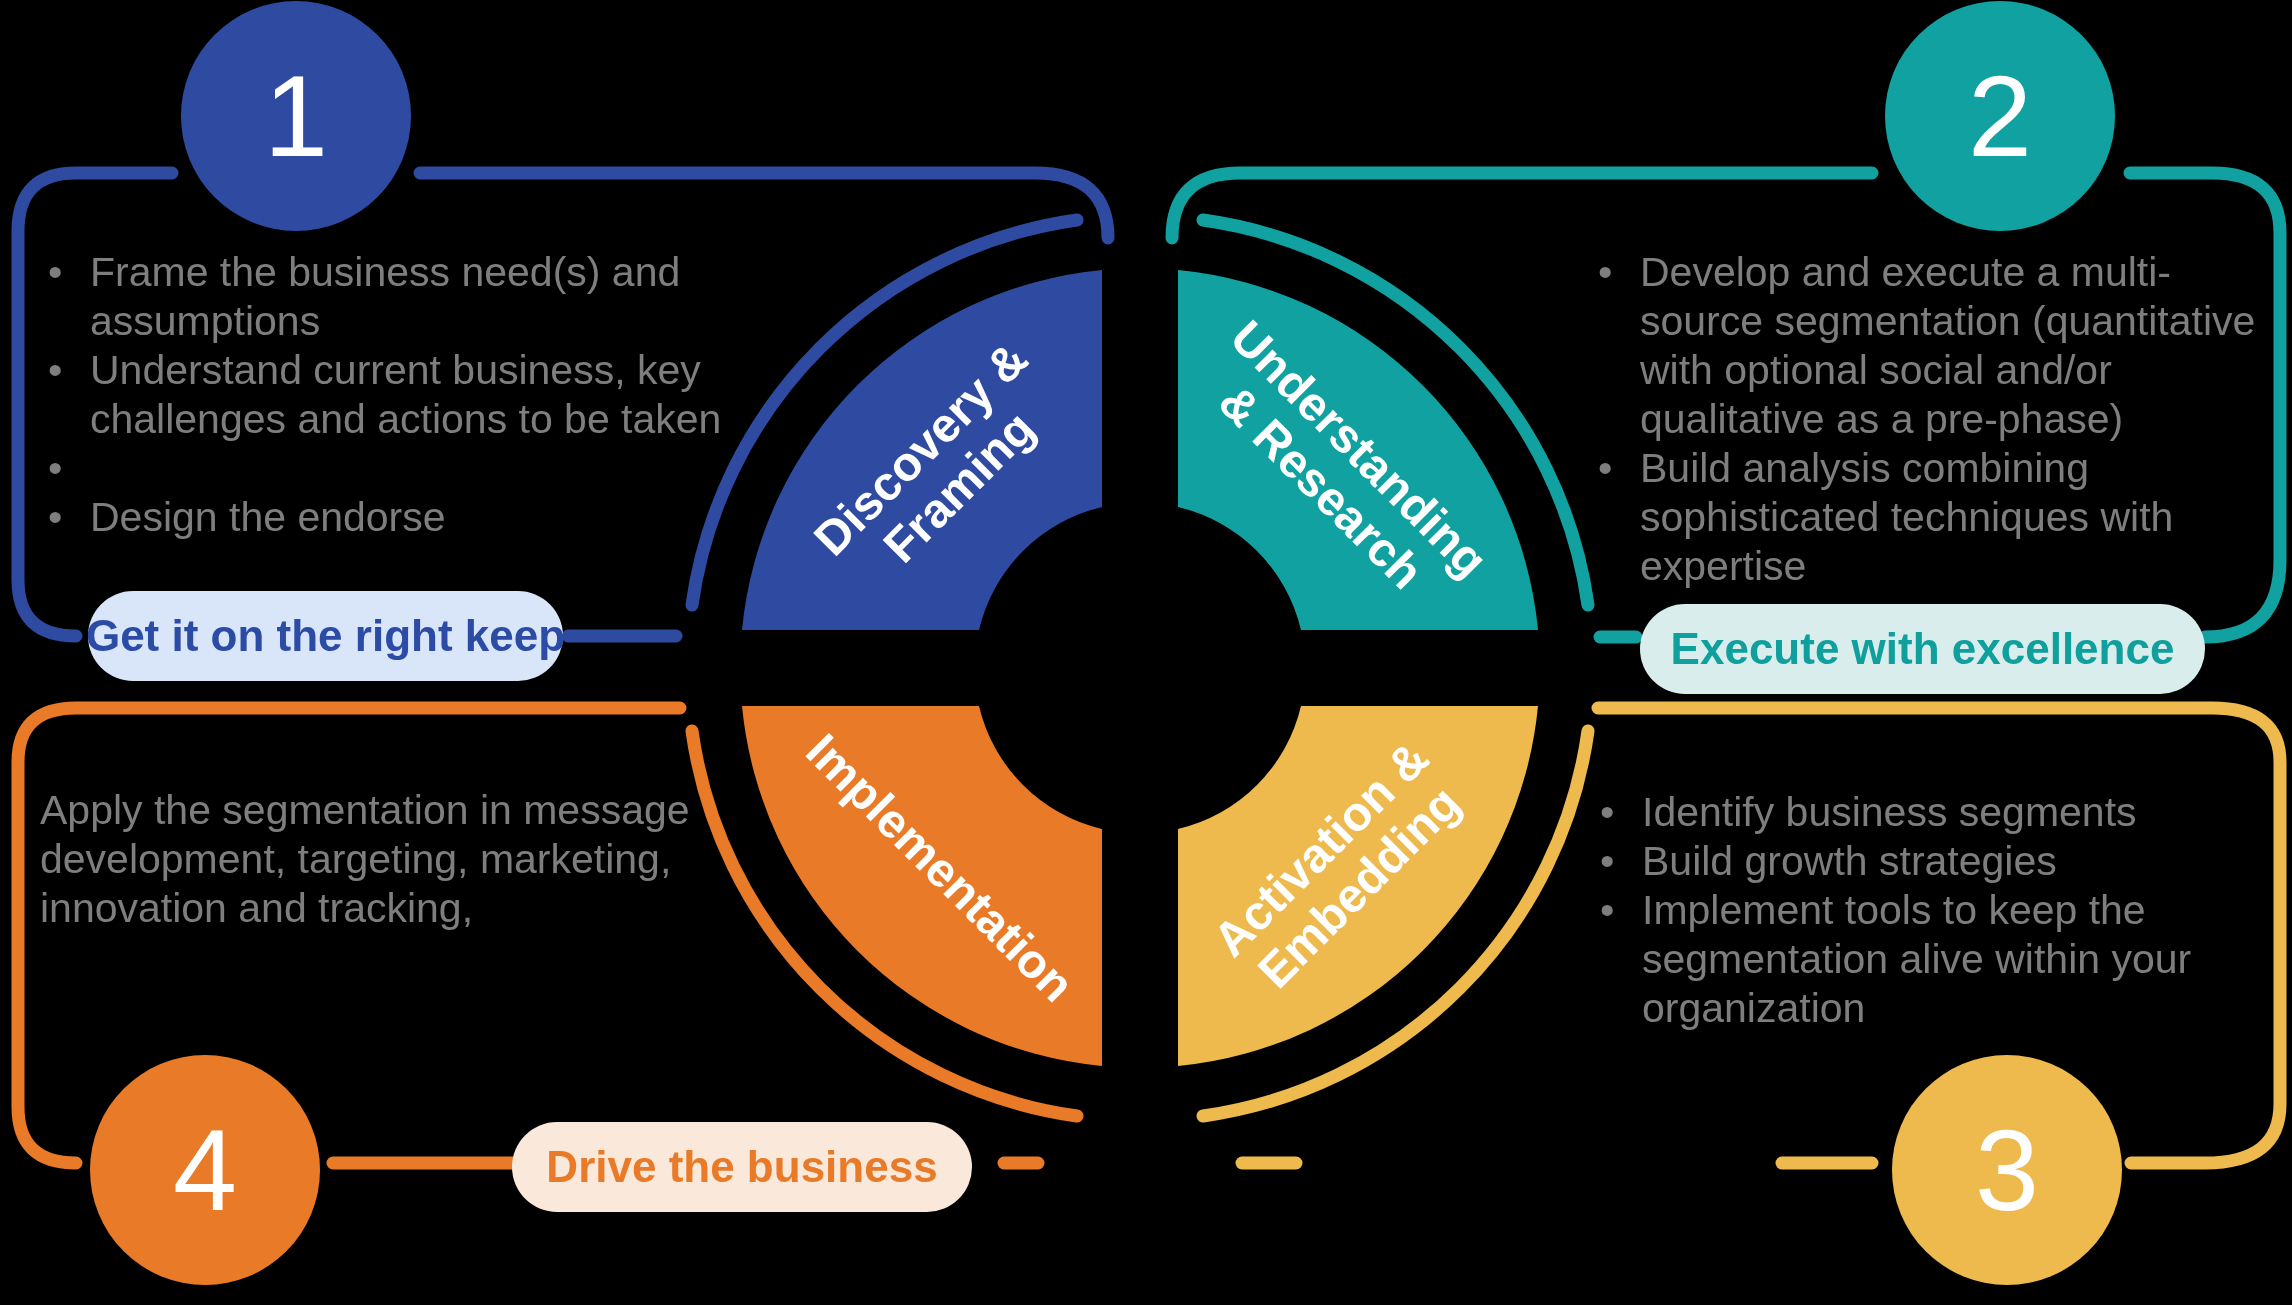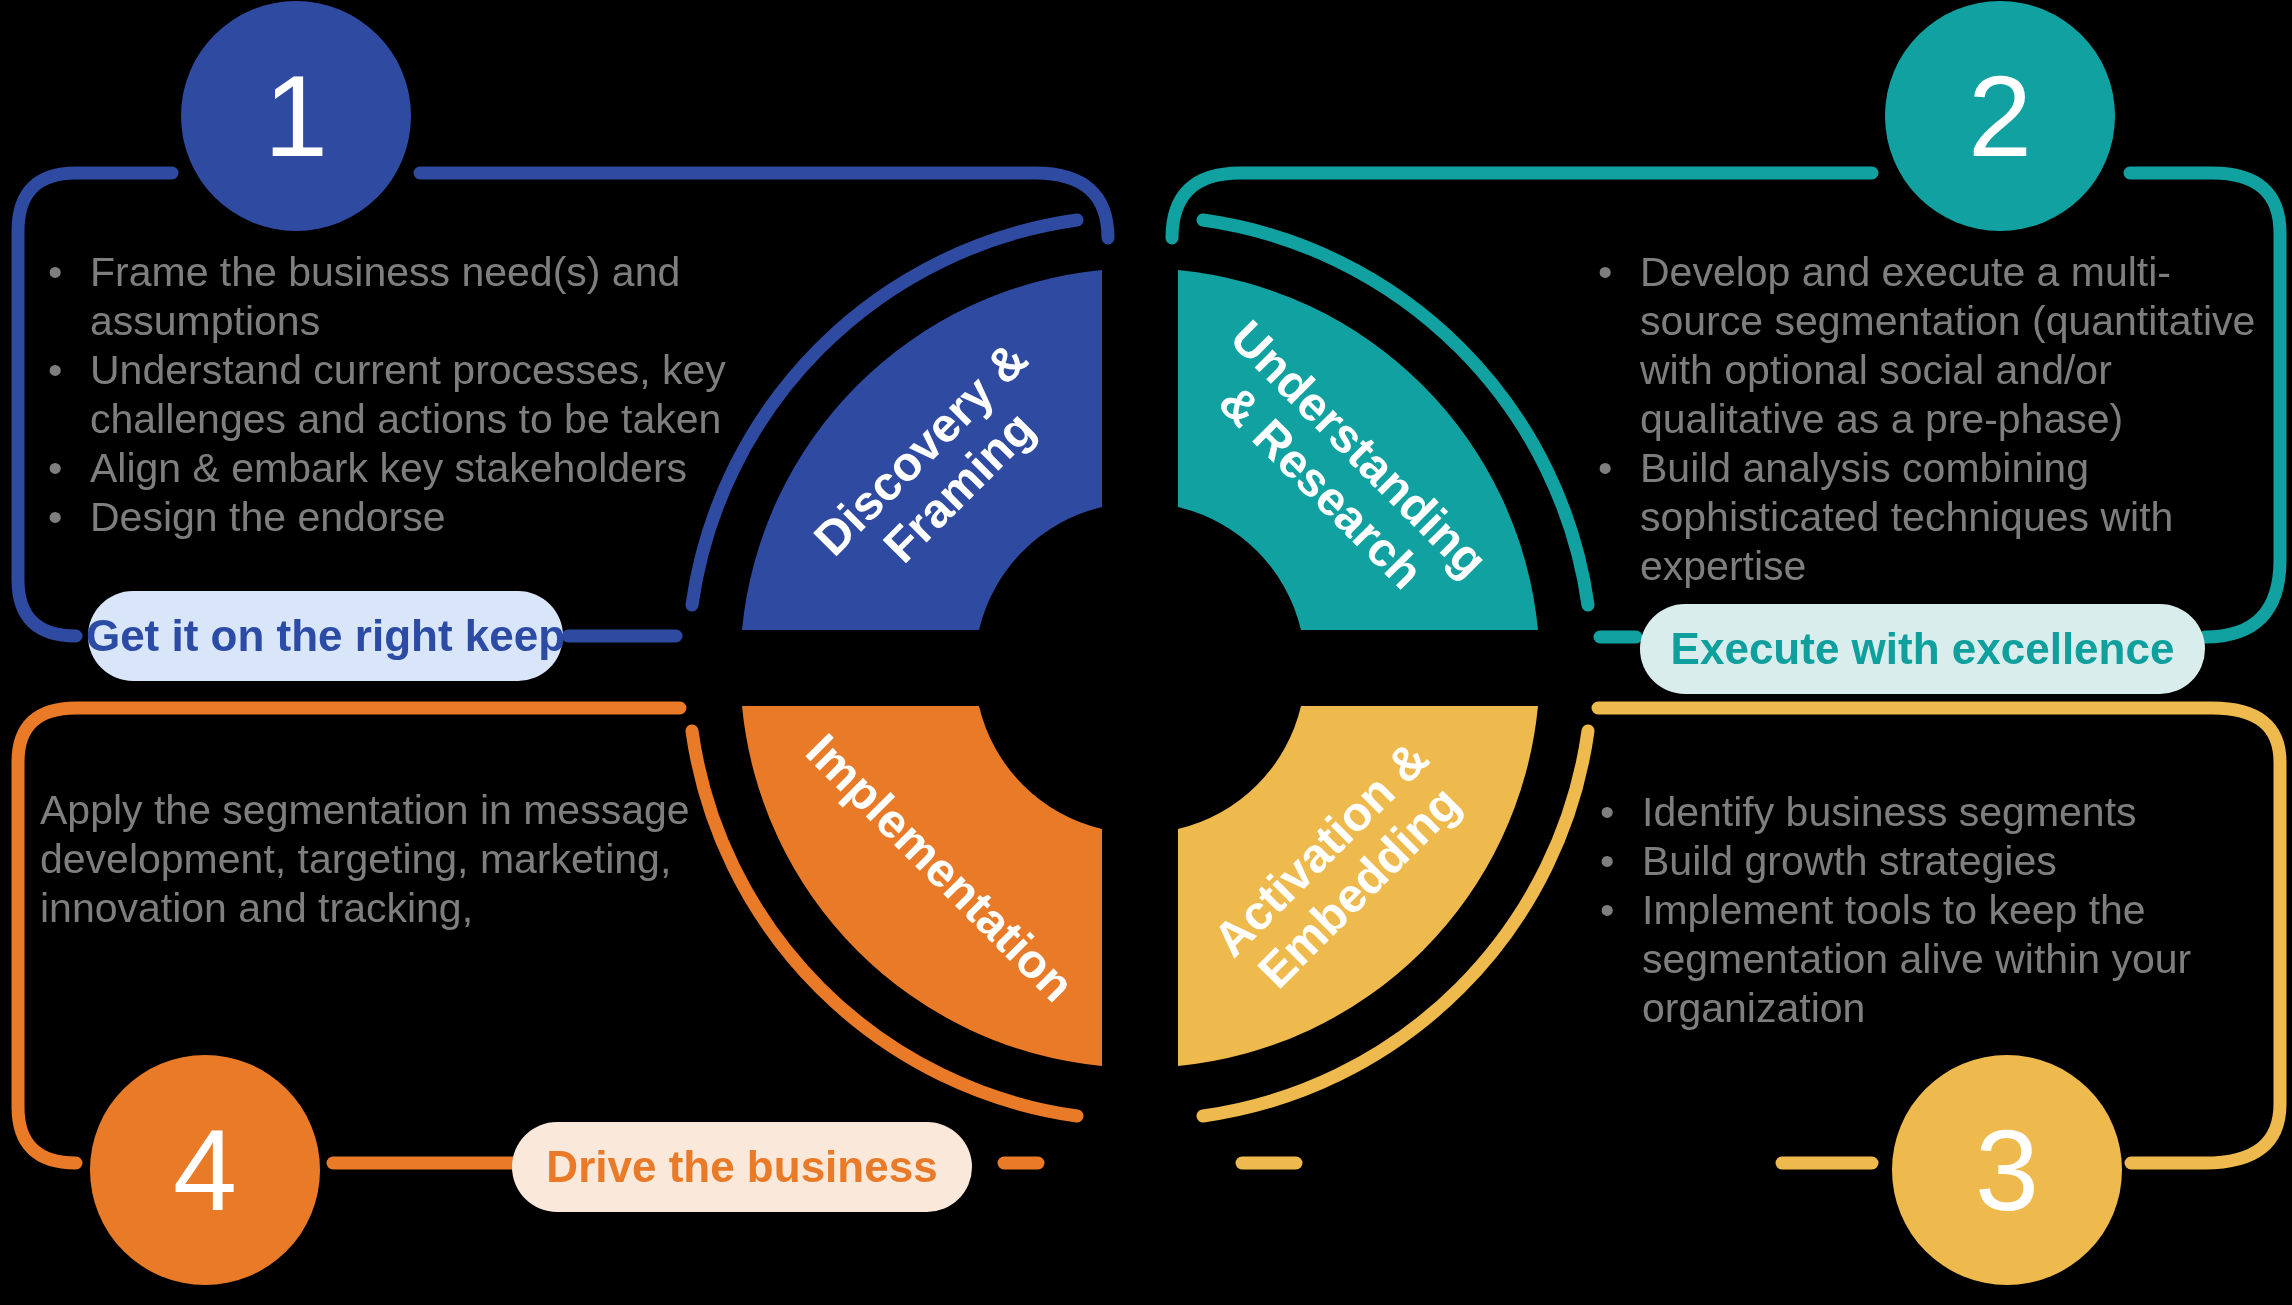--- a/index.html
+++ b/index.html
@@ -97,26 +97,25 @@
   <div class="pill" style="left: 512px; top: 1122px; width: 460px; --accent: #E87A28; --pill-bg: #FAE8DB; --pill-text: #E87A28;">Drive the business</div>
 
   <div class="notes" style="left:48px; top:248px; width:980px;">
     <div class="note-item">
       <span class="note-marker">•</span>
       <span class="note-text">Frame the business need(s) and
 assumptions</span>
     </div>
     <div class="note-item">
       <span class="note-marker">•</span>
-      <span class="note-text">Understand current processes, key
+      <span class="note-text">Understand current business, key
 challenges and actions to be taken</span>
     </div>
     <div class="note-item">
       <span class="note-marker">•</span>
-      <span class="note-text">Align &amp; embark key stakeholders</span>
     </div>
     <div class="note-item">
       <span class="note-marker">•</span>
       <span class="note-text">Design the endorse</span>
     </div>
   </div>
 
   <div class="notes" style="left:1598px; top:248px; width:664px;">
     <div class="note-item">
       <span class="note-marker">•</span>

